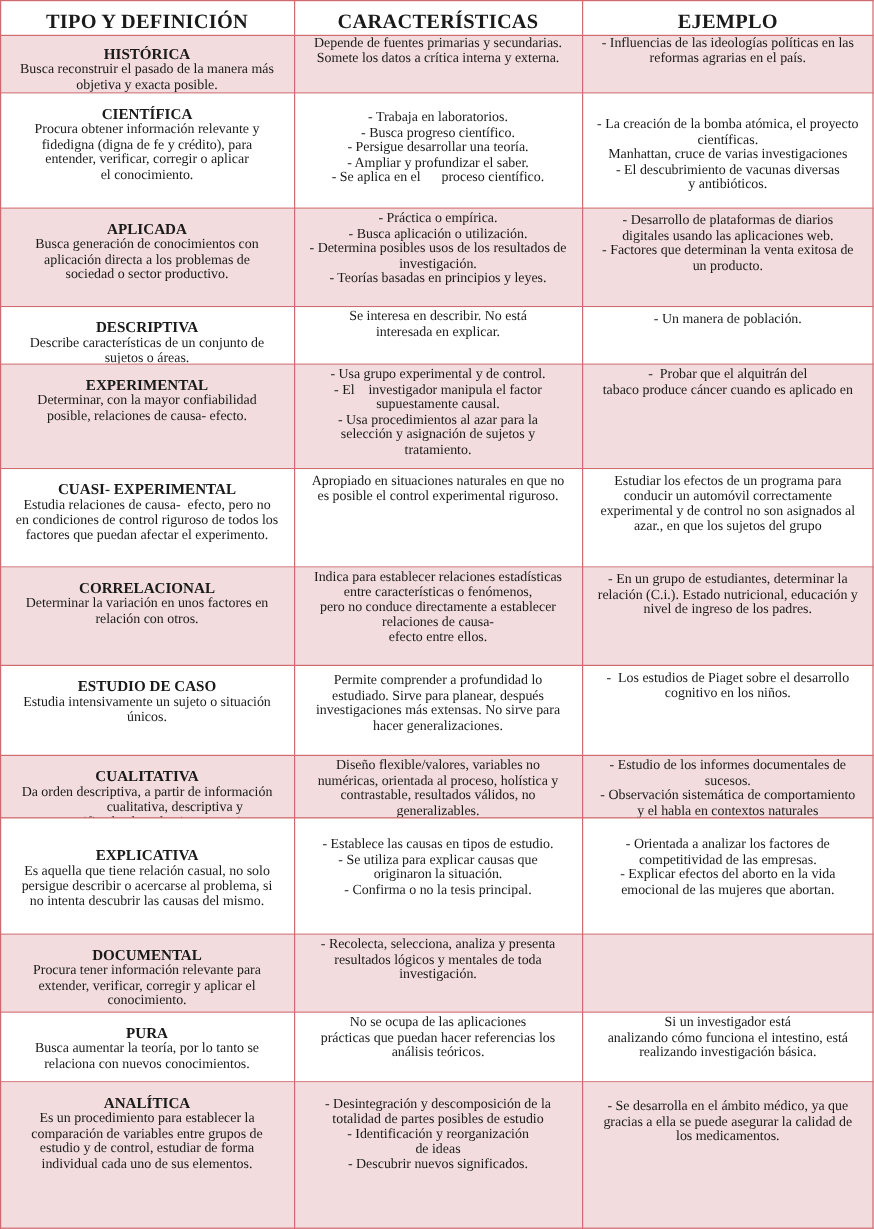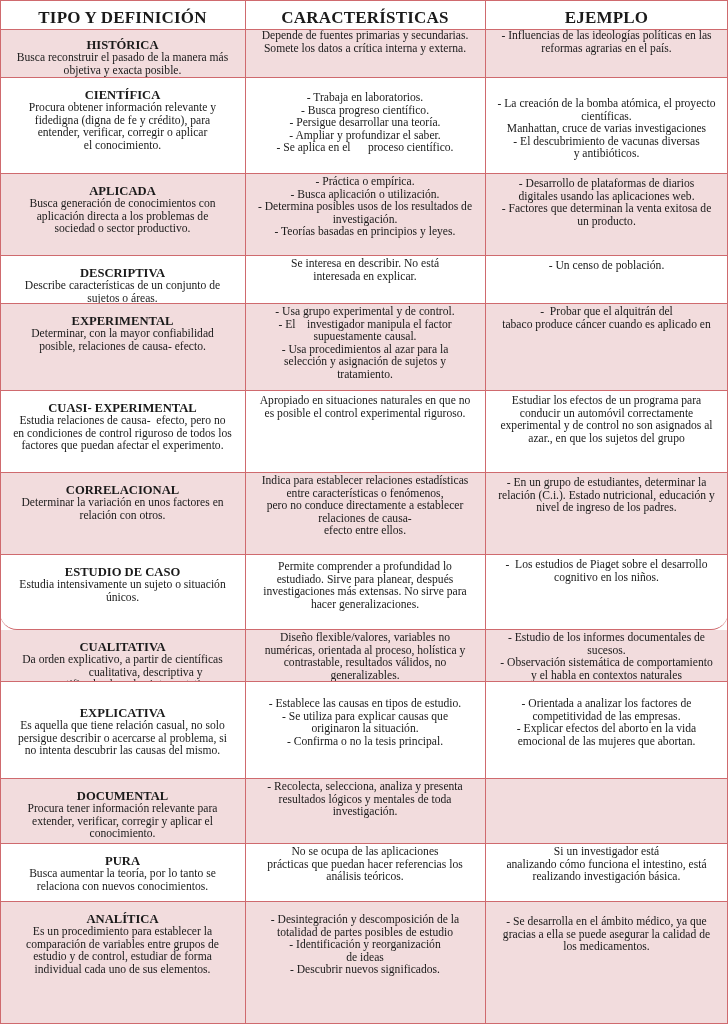--- a/index.html
+++ b/index.html
@@ -103,21 +103,21 @@
         <div class="cell c1" style="padding-top: 10px;">
           <span class="title">DESCRIPTIVA</span>
           <span class="line">Describe características de un conjunto de</span>
           <span class="line">sujetos o áreas.</span>
         </div>
         <div class="cell c2" style="padding-top: 2px;">
           <span class="line">Se interesa en describir. No está</span>
           <span class="line">interesada en explicar.</span>
         </div>
         <div class="cell c3" style="padding-top: 4px;">
-          <span class="line">- Un censo de población.</span>
+          <span class="line">- Un manera de población.</span>
         </div>
       </div>
       <div class="row pink" style="top: 304px; height: 87px;">
         <div class="cell c1" style="padding-top: 10px;">
           <span class="title">EXPERIMENTAL</span>
           <span class="line">Determinar, con la mayor confiabilidad</span>
           <span class="line">posible, relaciones de causa- efecto.</span>
         </div>
         <div class="cell c2" style="padding-top: 2px;">
           <span class="line">- Usa grupo experimental y de control.</span>
@@ -162,41 +162,41 @@
           <span class="line">pero no conduce directamente a establecer</span>
           <span class="line">relaciones de causa-</span>
           <span class="line">efecto entre ellos.</span>
         </div>
         <div class="cell c3" style="padding-top: 4px;">
           <span class="line">- En un grupo de estudiantes, determinar la</span>
           <span class="line">relación (C.i.). Estado nutricional, educación y</span>
           <span class="line">nivel de ingreso de los padres.</span>
         </div>
       </div>
-      <div class="row white" style="top: 555px; height: 75px; border-radius: 17px;">
+      <div class="row white" style="top: 555px; height: 75px;">
         <div class="cell c1" style="padding-top: 10px;">
           <span class="title">ESTUDIO DE CASO</span>
           <span class="line">Estudia intensivamente un sujeto o situación</span>
           <span class="line">únicos.</span>
         </div>
         <div class="cell c2" style="padding-top: 6px;">
           <span class="line">Permite comprender a profundidad lo</span>
           <span class="line">estudiado. Sirve para planear, después</span>
           <span class="line">investigaciones más extensas. No sirve para</span>
           <span class="line">hacer generalizaciones.</span>
         </div>
         <div class="cell c3" style="padding-top: 4px;">
           <span class="line">-  Los estudios de Piaget sobre el desarrollo</span>
           <span class="line">cognitivo en los niños.</span>
         </div>
       </div>
       <div class="row pink" style="top: 630px; height: 52px;">
         <div class="cell c1" style="padding-top: 10px;">
           <span class="title">CUALITATIVA</span>
-          <span class="line">Da orden explicativo, a partir de científicas</span>
+          <span class="line">Da orden descriptiva, a partir de información</span>
           <span class="line">                cualitativa, descriptiva y</span>
           <span class="line">no cuantificada, de orden interpretativo.</span>
         </div>
         <div class="cell c2" style="padding-top: 2px;">
           <span class="line">Diseño flexible/valores, variables no</span>
           <span class="line">numéricas, orientada al proceso, holística y</span>
           <span class="line">contrastable, resultados válidos, no</span>
           <span class="line">generalizables.</span>
         </div>
         <div class="cell c3" style="padding-top: 2px;">

